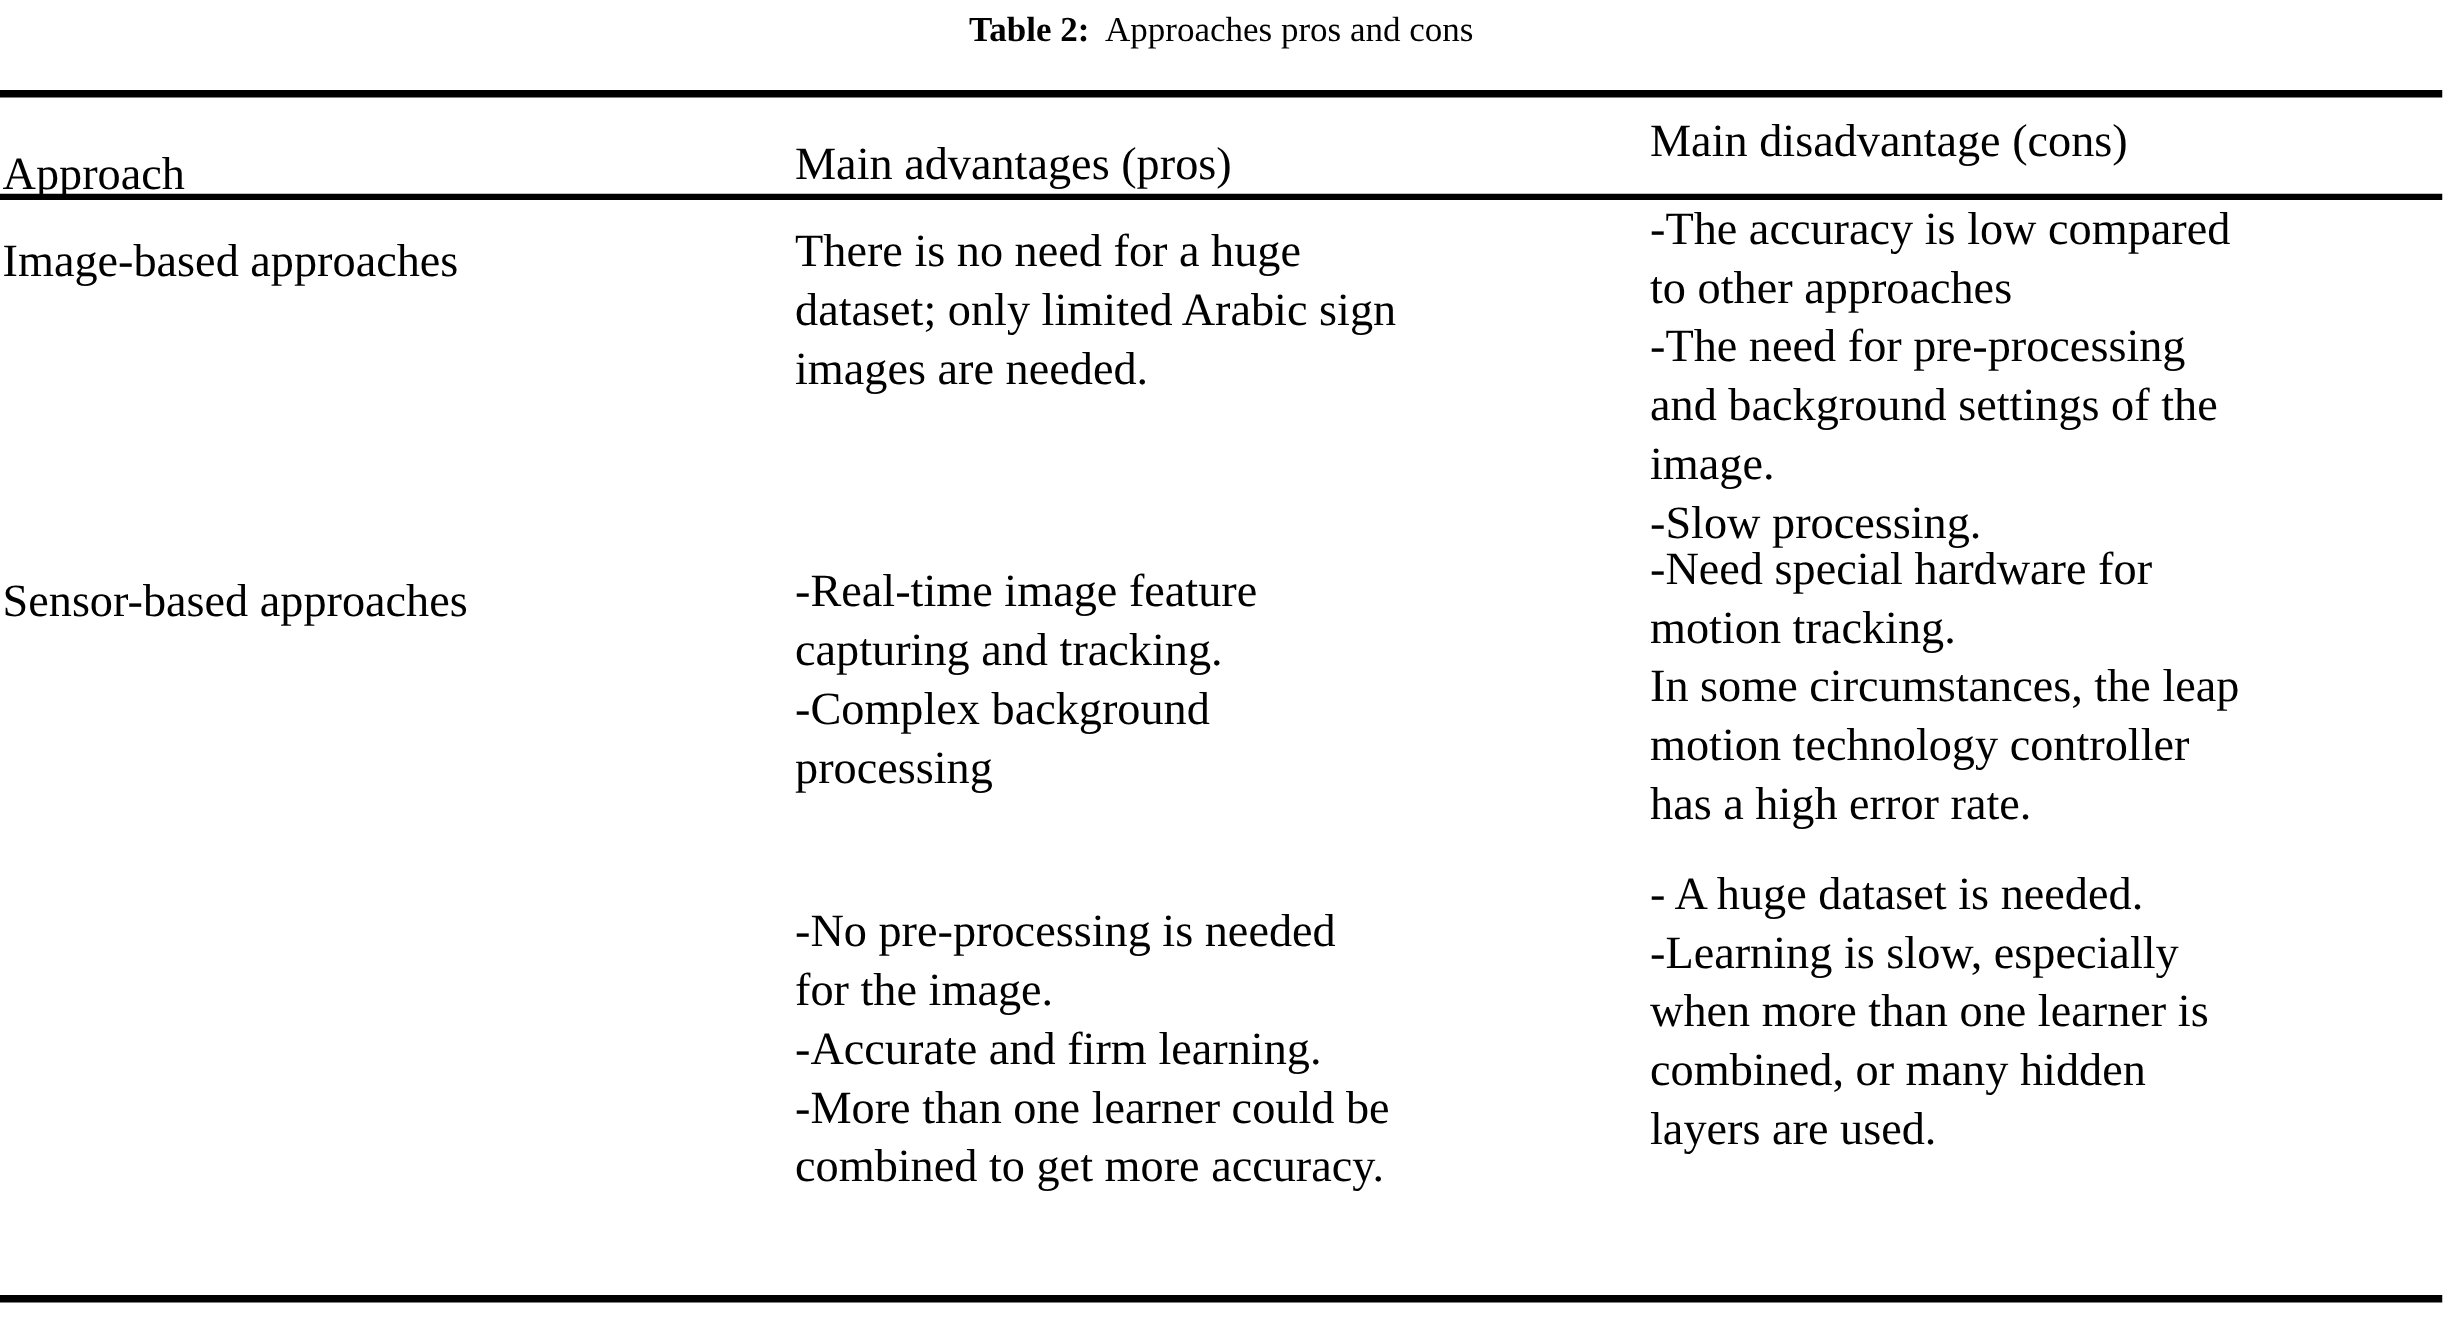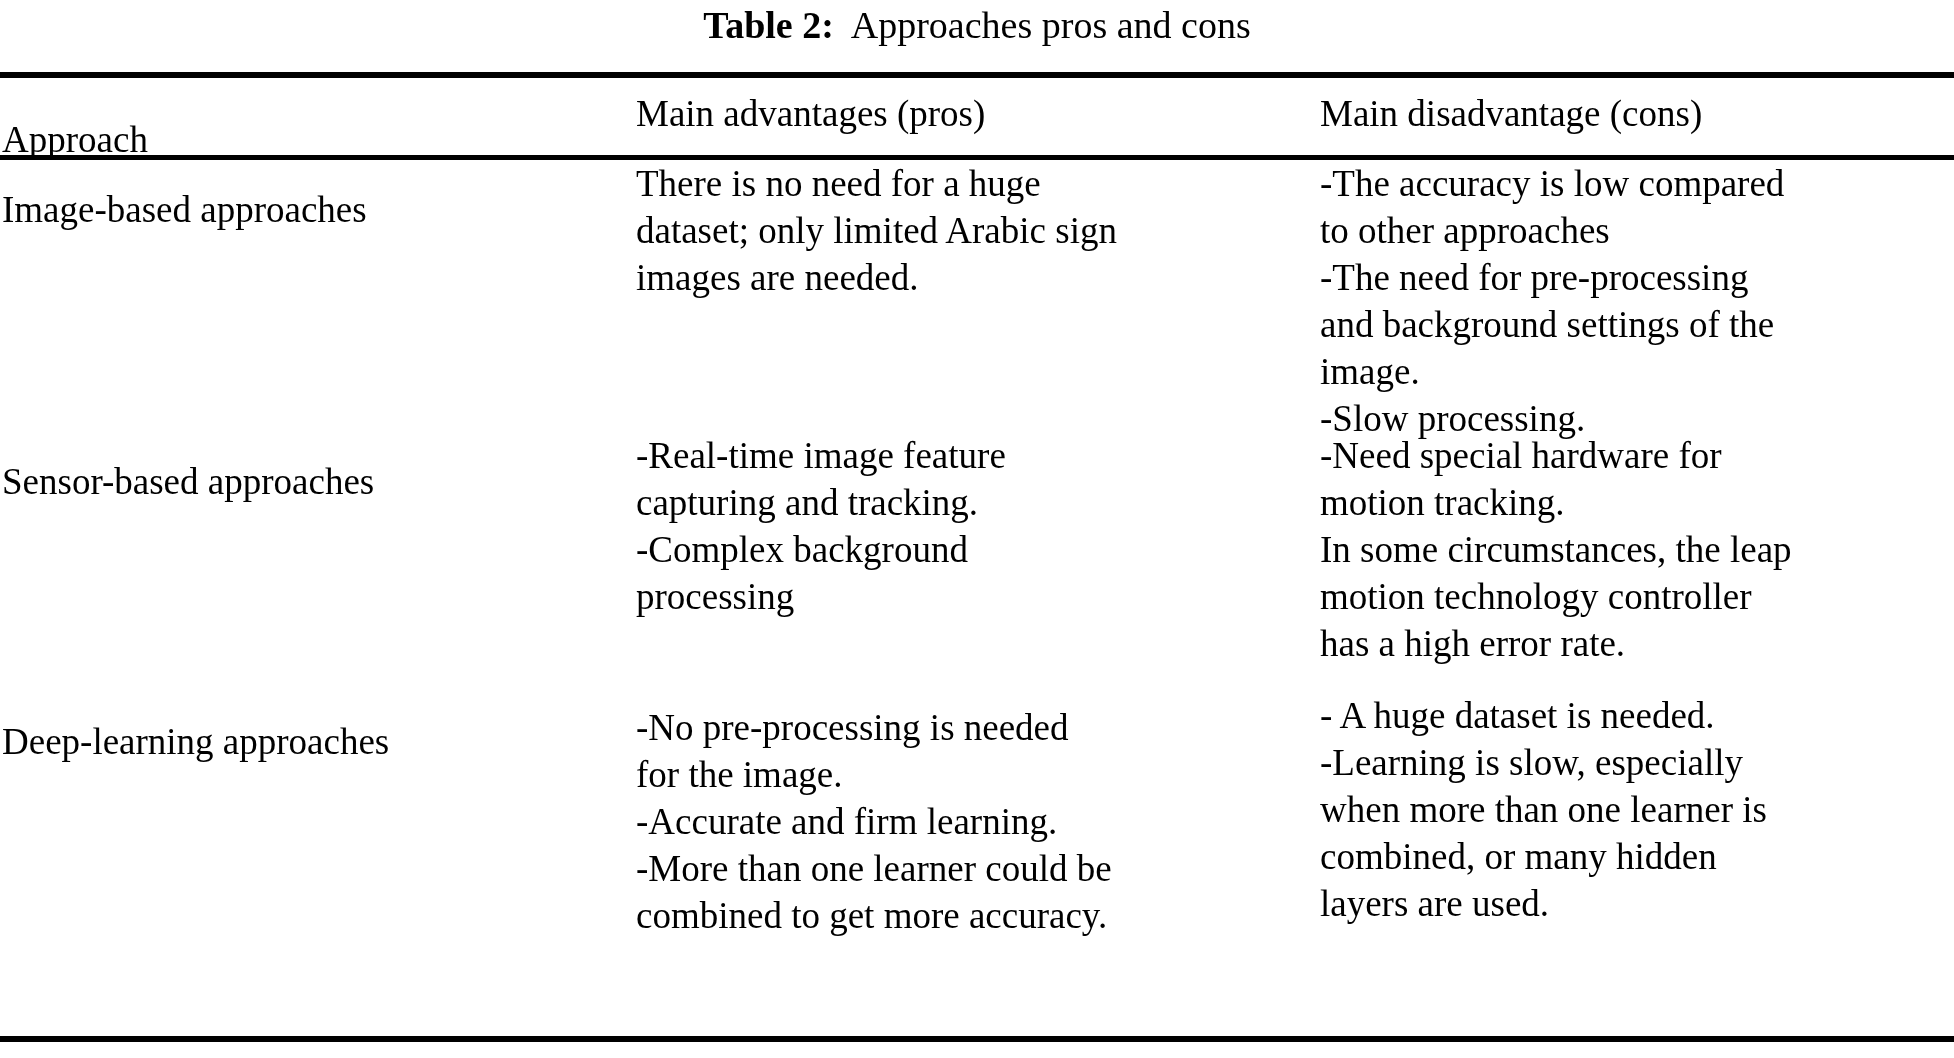--- a/index.html
+++ b/index.html
@@ -22,21 +22,21 @@
     box-sizing: border-box;
   }
 
   
   .caption {
     position: absolute;
     top: 2px;
     left: 0;
     width: 1954px;
     text-align: center;
-    font-size: 38px;
+    font-size: 28px;
     line-height: 46px;
     white-space: nowrap;
   }
   .caption .caption-label {
     font-weight: bold;
   }
   .caption .caption-text {
     font-weight: normal;
   }
 
@@ -74,21 +74,21 @@
 
   .cell {
     position: absolute;
     font-size: 37px;
     line-height: 47px;
     white-space: pre-line;
     text-align: left;
   }
 
   .col1 { left: 2px;    width: 620px; margin-top: 26px; }
-  .col2 { left: 636px;  width: 670px; }
+  .col2 { left: 636px;  width: 670px; margin-top: 18px; }
   .col3 { left: 1320px; width: 640px; }
 
   .head-cell {
     position: absolute;
     font-size: 37px;
     line-height: 47px;
     top: 12px;
   }
 
   
@@ -137,21 +137,20 @@
 -Complex background
 processing</div>
       <div class="cell col3" style="top:0px;">-Need special hardware for
 motion tracking.
 In some circumstances, the leap
 motion technology controller
 has a high error rate.</div>
     </div>
 
     <div class="row row-2">
-      <div class="cell col1" style="top:0px;">Deep-learning approaches</div>
       <div class="cell col2" style="top:12px;">-No pre-processing is needed
 for the image.
 -Accurate and firm learning.
 -More than one learner could be
 combined to get more accuracy.</div>
       <div class="cell col3" style="top:0px;">- A huge dataset is needed.
 -Learning is slow, especially
 when more than one learner is
 combined, or many hidden
 layers are used.</div>

